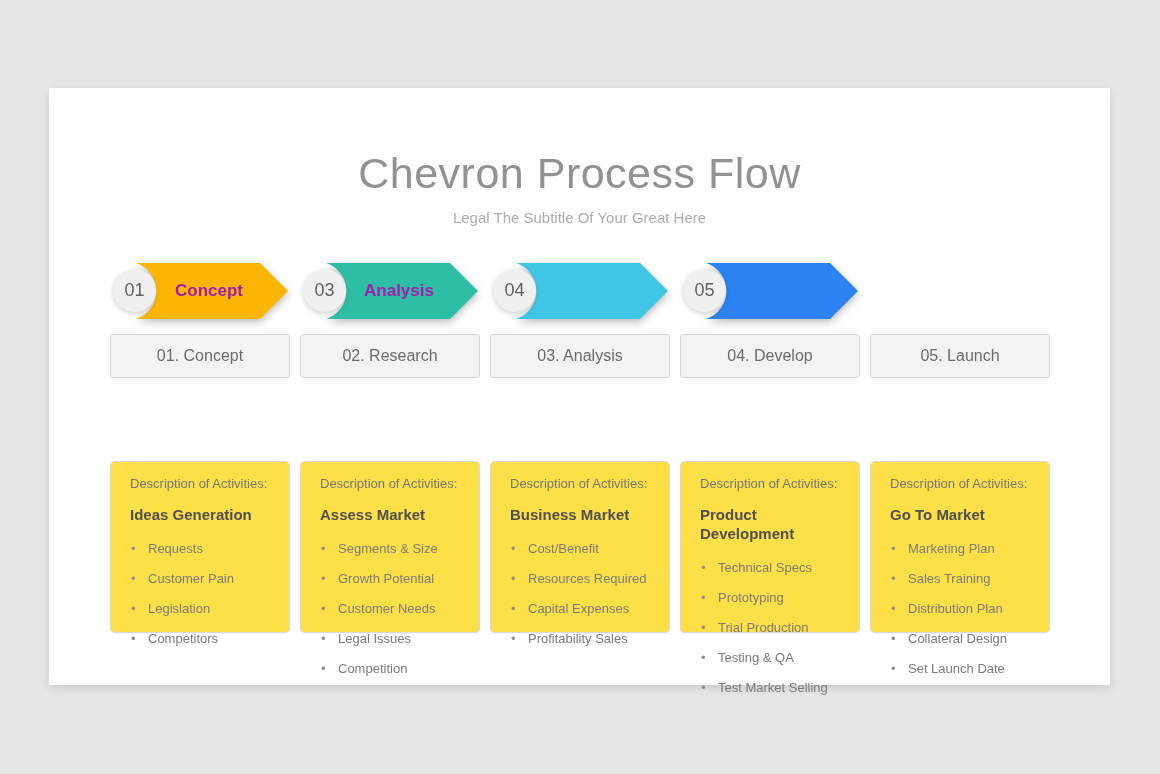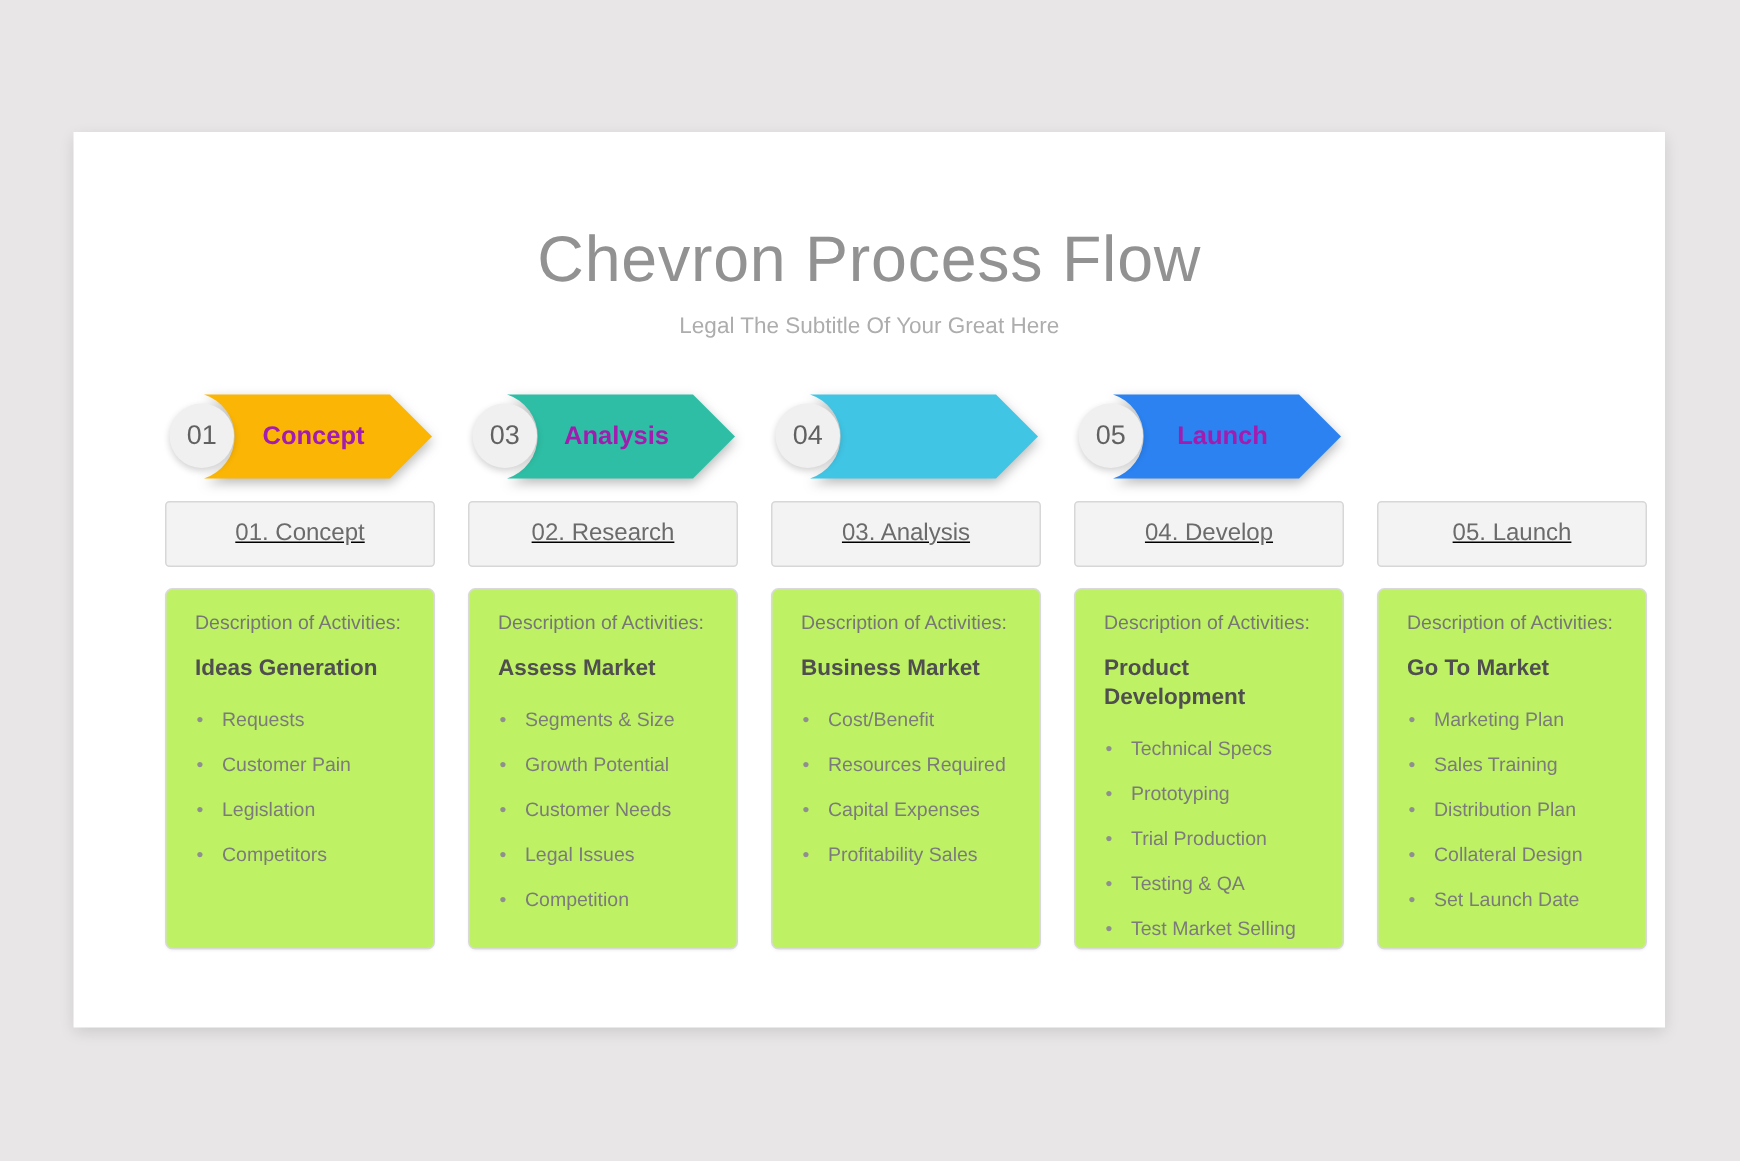--- a/index.html
+++ b/index.html
@@ -20,23 +20,23 @@
   .header { position:absolute; top:59px; left:0; width:100%; text-align:center; }
   .title {
     font-size:43px; line-height:52px; font-weight:400;
     color:#929292; letter-spacing:0.5px;
   }
   .subtitle {
     margin-top:9px; font-size:15px; line-height:20px;
     color:#adadad;
   }
   
-  .row { position:absolute; left:61px; width:940px; display:flex; gap:22px;align-items:flex-end; }
+  .row { position:absolute; left:61px; width:940px; display:flex; gap:10px;align-items:flex-end; }
   .row-chevrons { top:174px; height:58px; }
-  .row-labels   { top:246px; height:44px;text-decoration:underline; }
+  .row-labels   { top:246px; height:44px; }
   .row-cards    { top:304px; height:241px; }
 
   
   .chevron-step { position:relative; width:180px; height:58px; flex:0 0 180px; }
   .chevron-svg { position:absolute; left:0; top:0; width:180px; height:58px;
     filter:drop-shadow(0 3px 4px rgba(0,0,0,0.28)); }
   .step-circle {
     position:absolute; left:3px; top:7px; width:43px; height:43px;
     border-radius:50%; background:#f1f0f0;
     box-shadow:0 2px 5px rgba(0,0,0,0.18);
@@ -50,22 +50,22 @@
   }
   
   .label-box {
     width:180px; flex:0 0 180px; height:44px;
     background:#f3f3f3; border:1px solid #d7d7d7; border-radius:3px;
     display:flex; align-items:center; justify-content:center;
     font-size:16px; color:#6b6b6b;
   }
   
   .card {
-    width:180px; flex:0 0 180px; height:241px;
-    background:#bef264; border:1px solid #d9d9d9; border-radius:5px;
+    width:180px; flex:0 0 180px; height:172px;
+    background:#fde047; border:1px solid #d9d9d9; border-radius:5px;
     padding:14px 14px 0 19px;
     box-shadow:0 1px 2px rgba(0,0,0,0.05);
   }
   .card-heading { font-size:13px; line-height:16px; color:#767676; }
   .card-title { margin-top:13px; font-size:15px; line-height:19px; font-weight:bold; color:#4f4f4f; }
   .card-list { margin-top:17px; list-style:none; }
   .card-list li {
     position:relative; padding-left:18px; margin-bottom:14px;
     font-size:13px; line-height:16px; color:#7b7b7b;margin-top:14px;
   }
@@ -116,21 +116,20 @@
       </div>
     </div>
 
     <div class="chevron-step">
       <svg class="chevron-svg" viewBox="0 0 180 58">
         <path d="M26,1 L150,1 L178,29 L150,57 L26,57 A29.4,29.4 0 0 0 26,1 Z" fill="#2B82F0"></path>
       </svg>
       <div class="step-circle">
         <span>05</span>
       </div>
-      <div class="step-label">Launch</div>
     </div>
 
   </div>
 
   <div class="row row-labels">
     <div class="label-box">01. Concept</div>
     <div class="label-box">02. Research</div>
     <div class="label-box">03. Analysis</div>
     <div class="label-box">04. Develop</div>
     <div class="label-box">05. Launch</div>

